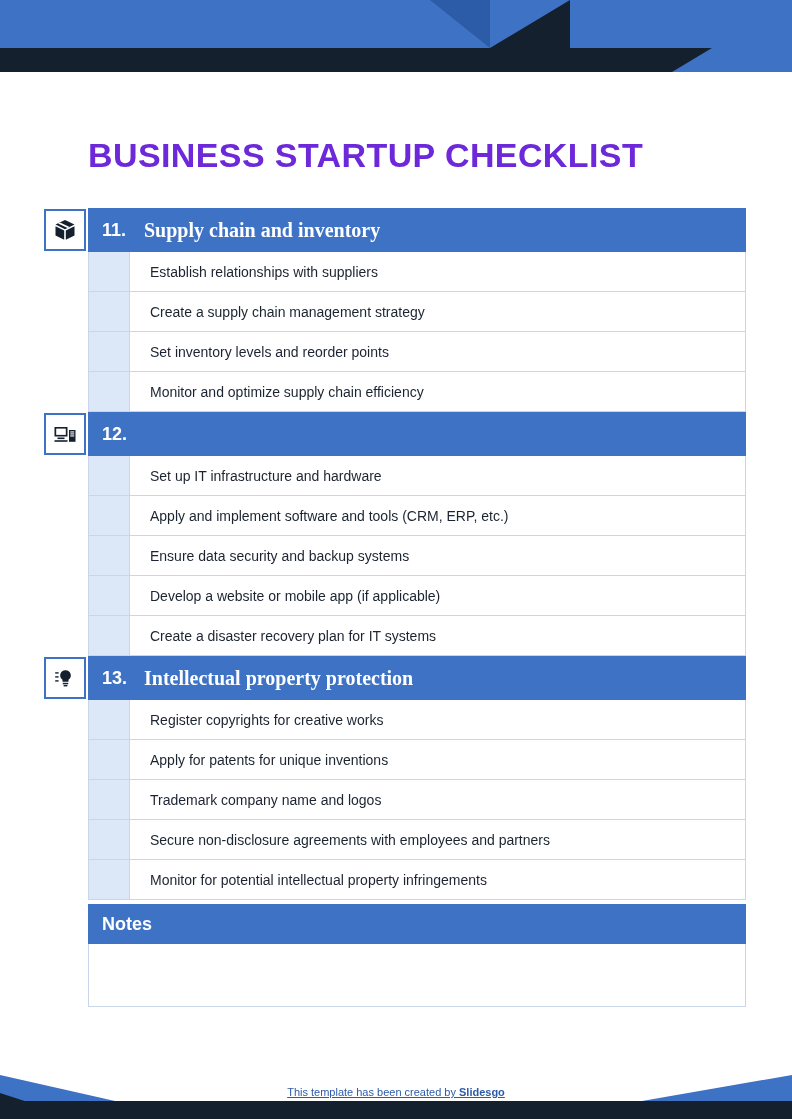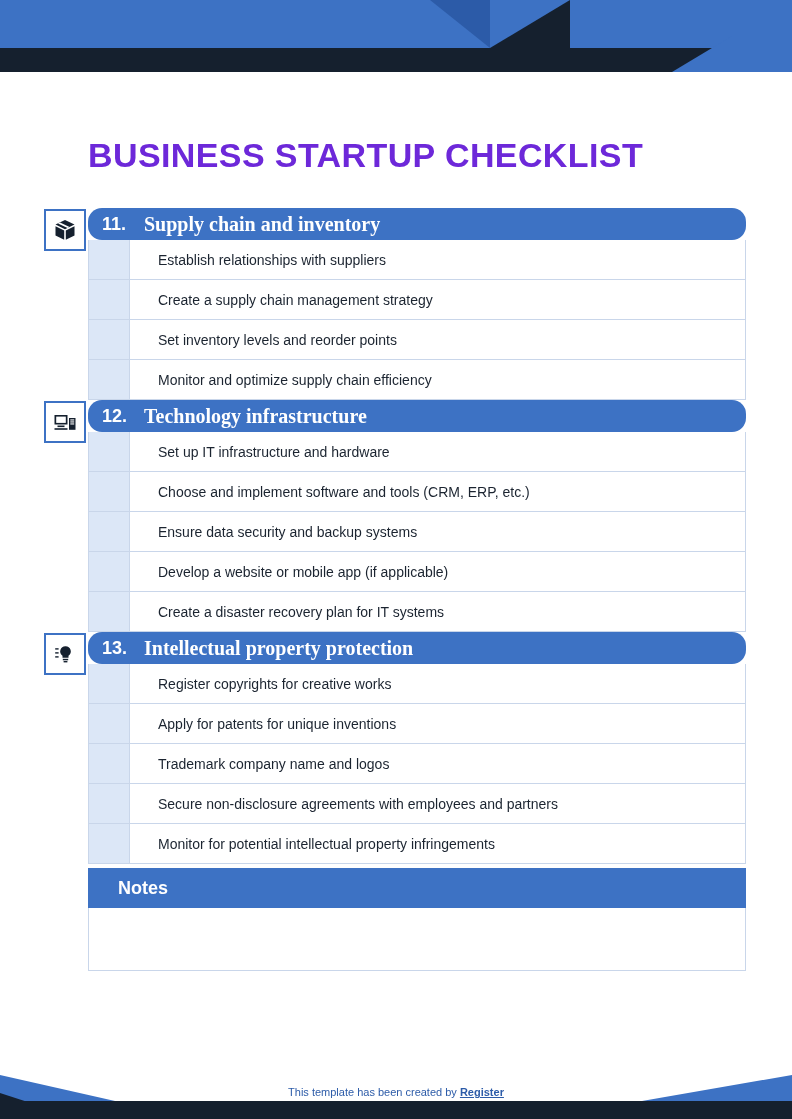--- a/index.html
+++ b/index.html
@@ -104,20 +104,21 @@
   }
   .bottom-band .credit {
     position: absolute;
     bottom: 21px;
     left: 0; right: 0;
     text-align: center;
     font-size: 11px;
     color: #2c5ba8;
   }
   .bottom-band .credit .u {
+    text-decoration: underline;
   }
   .bottom-band .credit .brand {
     font-weight: bold;
     text-decoration: underline;
   }
 
   
   .page-title {
     position: absolute;
     top: 113px;
@@ -133,26 +134,25 @@
     position: absolute;
     top: 208px;
     left: 88px;
     width: 658px;
   }
   .section {
     position: relative;
   }
   .section-header {
     position: relative;
-    height: 32px;
+    height: 44px;
     background: #3d72c4;
     display: flex;
     align-items: center;
     margin-left: 0px;
-    border-radius: 14px;
   }
   .section-icon {
     position: absolute;
     left: -44px;
     top: 1px;
     width: 42px;
     height: 42px;
     border: 2px solid #3d72c4;
     background: #ffffff;
     display: flex;
@@ -184,34 +184,34 @@
     width: 42px;
     background: #dce7f7;
     border-right: 1px solid #c9d6ea;
     border-left: 1px solid #c9d6ea;
     box-sizing: border-box;
   }
   .row .task {
     flex: 1;
     display: flex;
     align-items: center;
-    padding-left: 28px;
+    padding-left: 20px;
     font-size: 14px;
     color: #1b2430;
     border-right: 1px solid #c9d6ea;
     box-sizing: border-box;
   }
 
   
   .notes-header {
     height: 40px;
     background: #3d72c4;
     display: flex;
     align-items: center;
-    padding-left: 30px;
+    padding-left: 14px;
     color: #ffffff;
     font-size: 18px;
     font-weight: bold;
     margin-top: 4px;
   }
   .notes-box {
     height: 62px;
     border: 1px solid #c9d6ea;
     border-top: none;
     background: #ffffff;
@@ -274,29 +274,28 @@
           <rect x="3.2" y="6.6" width="9.6" height="6.3" fill="#ffffff"></rect>
           <rect x="4.5" y="15.5" width="7" height="1.6" fill="#15202e"></rect>
           <rect x="1.5" y="18.2" width="13" height="1.6" fill="#15202e"></rect>
           <rect x="16" y="8" width="6.5" height="11.8" fill="#15202e"></rect>
           <rect x="17.3" y="9.4" width="3.9" height="1.1" fill="#ffffff"></rect>
           <rect x="17.3" y="11.4" width="3.9" height="1.1" fill="#ffffff"></rect>
           <rect x="17.3" y="13.4" width="3.9" height="1.1" fill="#ffffff"></rect>
         </svg>
       </div>
       <div class="section-num">12.</div>
-      <div class="section-title">Technology infrastructure</div>
     </div>
     <div class="row">
       <div class="check"></div>
       <div class="task"> Set up IT infrastructure and hardware</div>
     </div>
     <div class="row">
       <div class="check"></div>
-      <div class="task">Choose and implement software and tools (CRM, ERP, etc.)</div>
+      <div class="task">Apply and implement software and tools (CRM, ERP, etc.)</div>
     </div>
     <div class="row">
       <div class="check"></div>
       <div class="task">Ensure data security and backup systems</div>
     </div>
     <div class="row">
       <div class="check"></div>
       <div class="task">Develop a website or mobile app (if applicable)</div>
     </div>
     <div class="row">
@@ -346,15 +345,15 @@
   <div class="notes-box"></div>
 
 </div>
 
 <div class="bottom-band">
   <div class="blue-right-tri"></div>
   <div class="blue-left-tri"></div>
   <div class="navy-left-tri"></div>
   <div class="navy-strip"></div>
   <div class="credit">
-    <span class="u">This template has been created by </span><span class="brand">Register</span>
+    <span class="u">This template has been created by </span><span class="brand">Slidesgo</span>
   </div>
 </div>
 
 </body></html>

